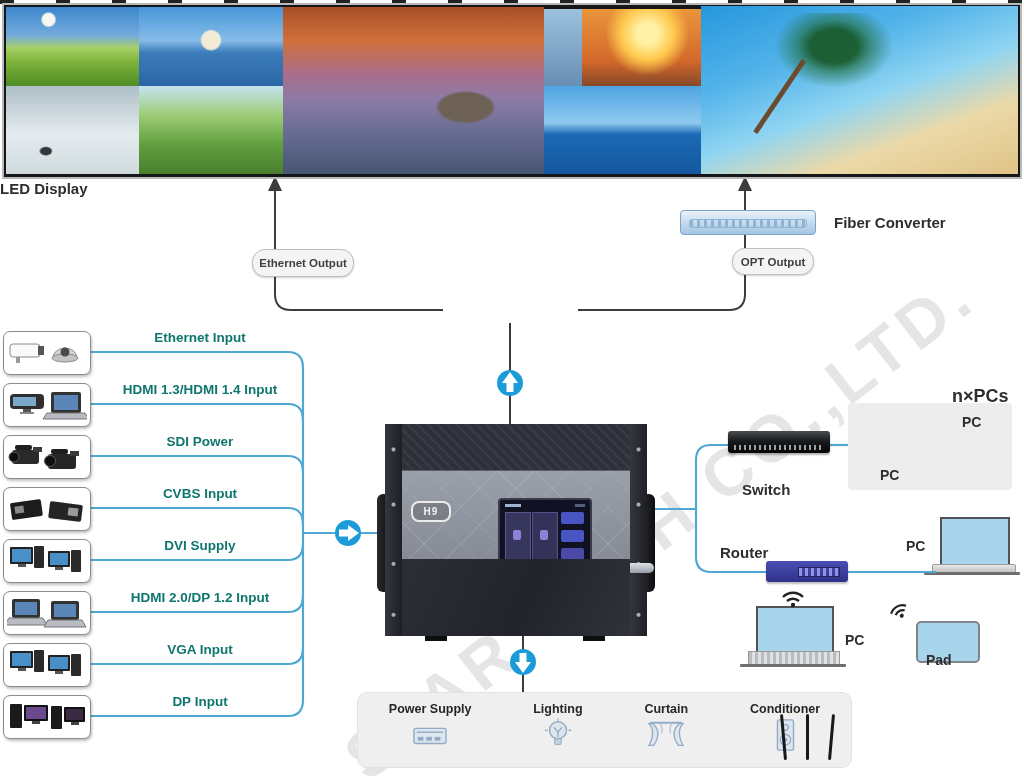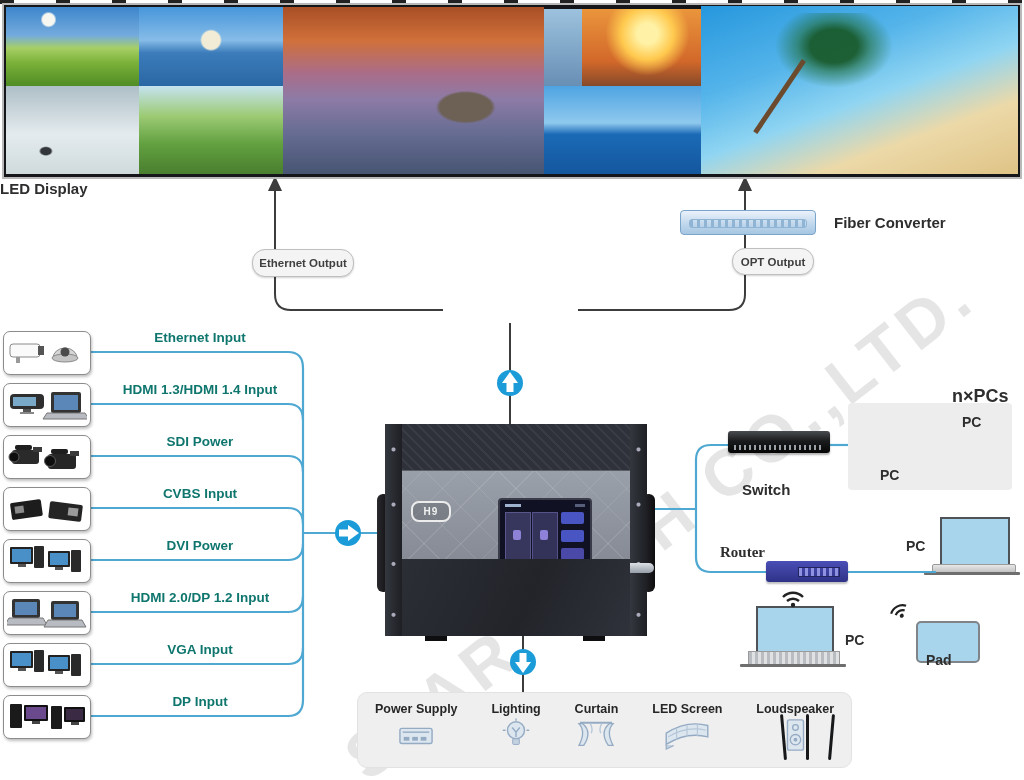--- a/index.html
+++ b/index.html
@@ -251,21 +251,21 @@
       <rect x="57" y="9" width="21" height="15" rx="1" fill="#111"></rect>
       <rect x="59" y="11" width="17" height="11" fill="#3a2a44"></rect>
       <rect x="64" y="24" width="8" height="3" fill="#444"></rect>
     </svg>
   </div>
 
   <div class="abs inlabel" style="top:330px;">Ethernet Input</div>
   <div class="abs inlabel" style="top:382px;">HDMI 1.3/HDMI 1.4 Input</div>
   <div class="abs inlabel" style="top:434px;">SDI Power</div>
   <div class="abs inlabel" style="top:486px;">CVBS Input</div>
-  <div class="abs inlabel" style="top:538px;">DVI Power</div>
+  <div class="abs inlabel" style="top:538px;">DVI Supply</div>
   <div class="abs inlabel" style="top:590px;">HDMI 2.0/DP 1.2 Input</div>
   <div class="abs inlabel" style="top:642px;">VGA Input</div>
   <div class="abs inlabel" style="top:694px;">DP Input</div>
 
   <div class="abs proc">
     <div class="handle hl"></div>
     <div class="handle hr"></div>
     <div class="ear el"></div>
     <div class="ear er"></div>
     <div class="body">
@@ -306,21 +306,21 @@
   <div class="abs lap-screen" style="left:938px;top:430px;width:62px;height:36px;"></div>
   <div class="abs kbd" style="left:934px;top:468px;width:70px;height:8px;"></div>
   <div class="abs deskline" style="left:930px;top:478px;width:80px;"></div>
 
   <div class="abs ant" style="left:784px;transform:rotate(-5deg);"></div>
   <div class="abs ant" style="left:806px;"></div>
   <div class="abs ant" style="left:828px;transform:rotate(5deg);"></div>
   <div class="abs router">
     <div class="ports"></div>
   </div>
-  <div class="abs lbl" style="left:720px;top:544px;font-family:Liberation Serif, serif;">Router</div>
+  <div class="abs lbl" style="left:720px;top:544px;">Router</div>
 
   <div class="abs lap-screen" style="left:940px;top:517px;width:66px;height:46px;"></div>
   <div class="abs lap-base" style="left:932px;top:564px;width:82px;height:7px;"></div>
   <div class="abs deskline" style="left:924px;top:572px;width:96px;"></div>
   <div class="abs pclabel" style="left:906px;top:538px;">PC</div>
 
   <svg class="abs" style="left:780px;top:588px;z-index:3;" width="26" height="20" viewBox="0 0 26 20">
     <path d="M3,9 a14,14 0 0 1 20,0" stroke="#222" stroke-width="2.4" fill="none"></path>
     <path d="M7,13 a9,9 0 0 1 12,0" stroke="#222" stroke-width="2.4" fill="none"></path>
     <circle cx="13" cy="17" r="2.2" fill="#222"></circle>
@@ -363,29 +363,21 @@
     <div class="pitem">
       <div class="plabel">Curtain</div>
       <svg width="44" height="34" viewBox="0 0 44 36">
         <line x1="5" y1="5" x2="39" y2="5" stroke="#95abc4" stroke-width="2"></line>
         <path d="M8,6 C15,12 15,20 9,29 L4,29 C9,19 9,11 4,6 Z" fill="#dce6ef" stroke="#95abc4" stroke-width="1.4"></path>
         <path d="M36,6 C29,12 29,20 35,29 L40,29 C35,19 35,11 40,6 Z" fill="#dce6ef" stroke="#95abc4" stroke-width="1.4"></path>
         <path d="M16,6 q3,6 1,10 M28,6 q-3,6 -1,10" stroke="#b5c6d8" stroke-width="1.4" fill="none"></path>
       </svg>
     </div>
     <div class="pitem">
-      <div class="plabel">LED Screen</div>
-      <svg width="60" height="34" viewBox="0 0 60 36">
-        <path d="M8,16 Q30,2 52,8 L52,20 Q30,14 8,28 Z" fill="#dce6ef" stroke="#95abc4" stroke-width="1.5"></path>
-        <path d="M19,11 l0,12 M30,8 l0,12 M41,7 l0,12 M10,20 Q30,8 50,13" stroke="#b5c6d8" stroke-width="1.2" fill="none"></path>
-        <path d="M8,28 L8,33 L16,29" fill="#c3d2e0" stroke="#95abc4" stroke-width="1.2"></path>
-      </svg>
-    </div>
-    <div class="pitem">
-      <div class="plabel">Loudspeaker</div>
+      <div class="plabel">Conditioner</div>
       <svg width="44" height="34" viewBox="0 0 44 36">
         <rect x="14" y="2" width="17" height="32" rx="2" fill="#dce6ef" stroke="#95abc4" stroke-width="1.5"></rect>
         <circle cx="22.5" cy="10" r="3" fill="none" stroke="#95abc4" stroke-width="1.4"></circle>
         <circle cx="22.5" cy="23" r="5.5" fill="none" stroke="#95abc4" stroke-width="1.4"></circle>
         <circle cx="22.5" cy="23" r="2" fill="#95abc4"></circle>
       </svg>
     </div>
   </div>
 
 </div>

